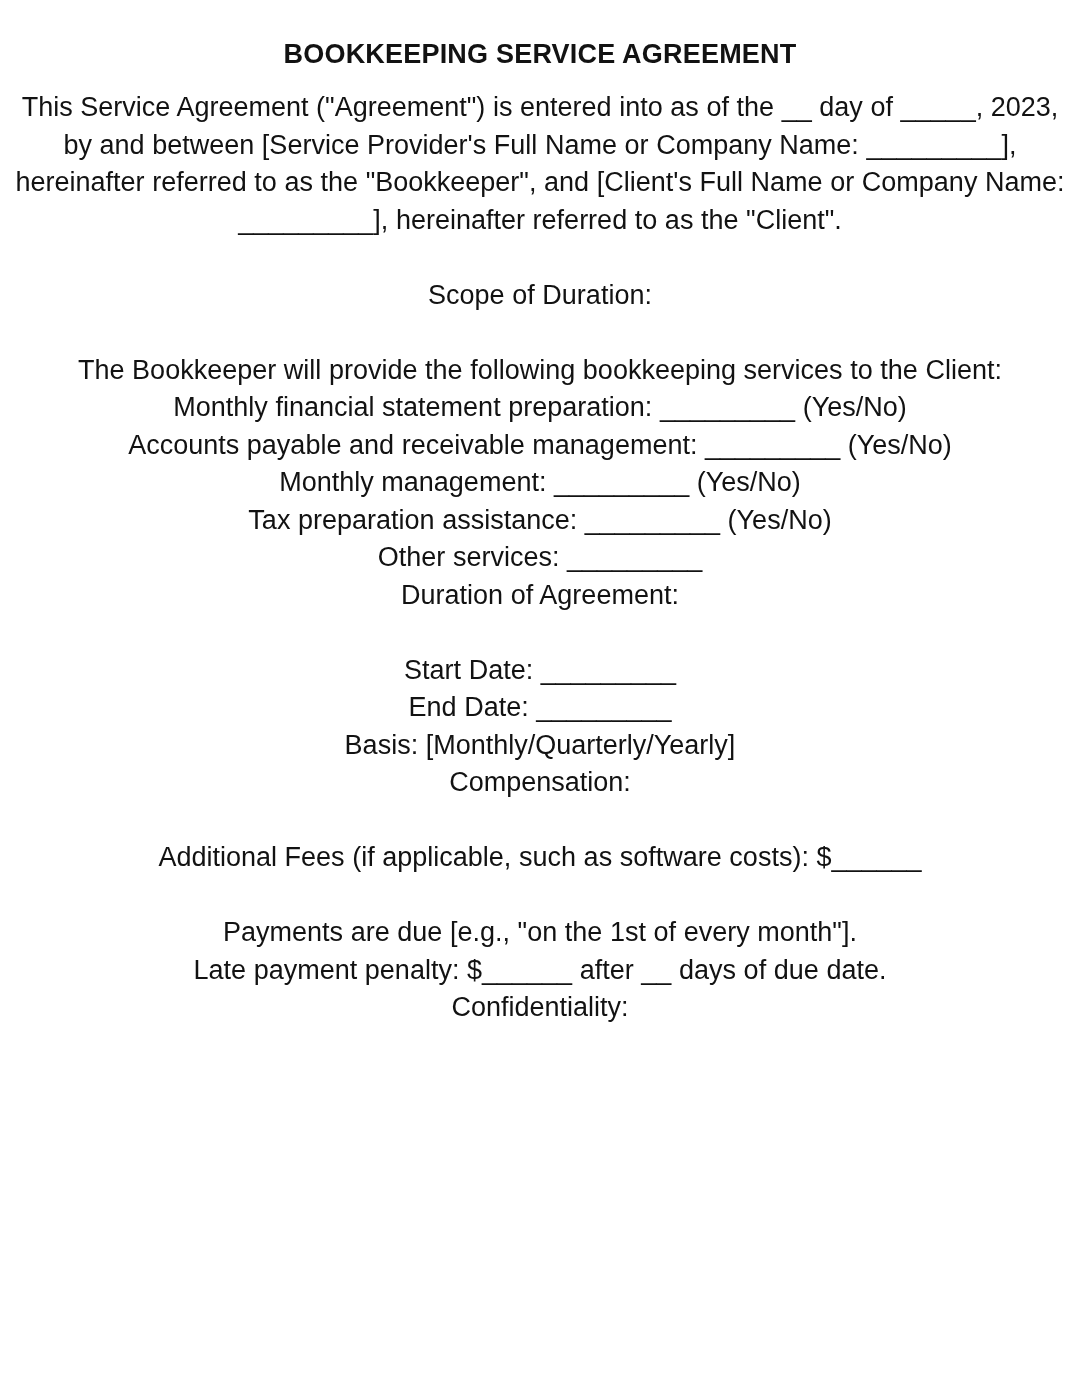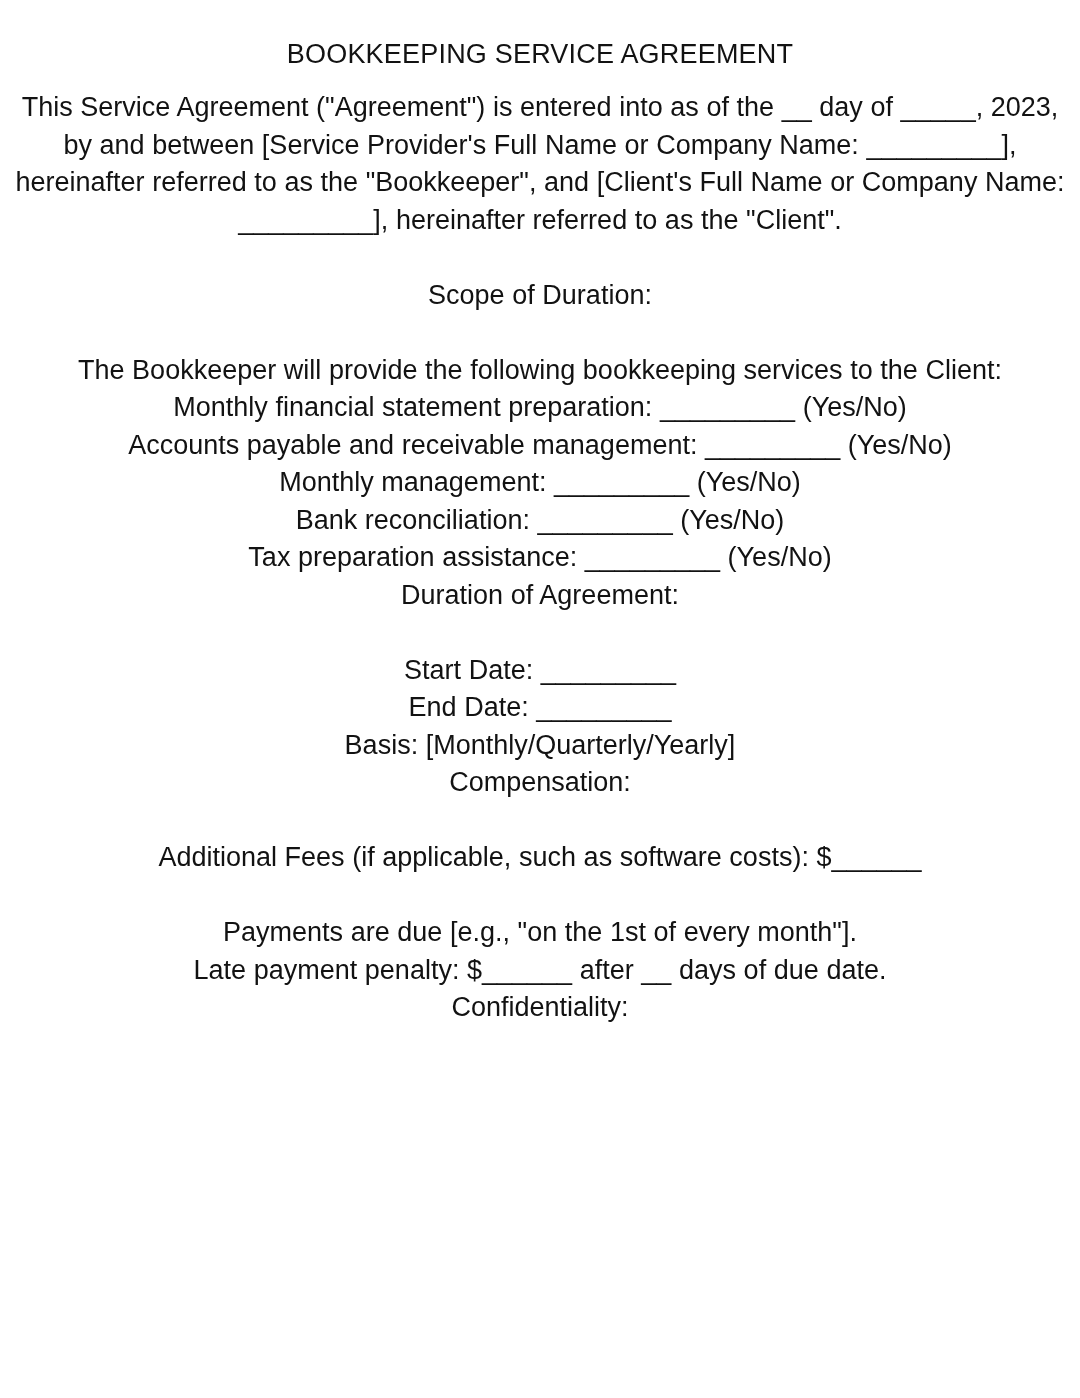--- a/index.html
+++ b/index.html
@@ -20,21 +20,21 @@
     height: 1398px;
     box-sizing: border-box;
     padding: 0;
     position: relative;
     background: #ffffff;
     overflow: hidden;
   }
   .doc-title {
     text-align: center;
     font-size: 27px;
-    font-weight: 400;
+    font-weight: 700;
     line-height: 37px;
     letter-spacing: 0.2px;
     margin: 0;
     padding-top: 36px;
   }
   .body-block {
     padding: 0 14px;
     margin-top: 0;
   }
   .para {
@@ -72,24 +72,24 @@
     <div class="spacer-line"></div>
 
     <p class="para">The Bookkeeper will provide the following bookkeeping services to the Client:</p>
 
     <p class="para">Monthly financial statement preparation: _________ (Yes/No)</p>
 
     <p class="para">Accounts payable and receivable management: _________ (Yes/No)</p>
 
     <p class="para">Monthly management: _________ (Yes/No)</p>
 
-    <p class="para">Bank reconciliation: _________ (Yes/No)</p>
 
     <p class="para">Tax preparation assistance: _________ (Yes/No)</p>
 
+    <p class="para">Other services: _________</p>
 
     <p class="para">Duration of Agreement:</p>
 
     <div class="spacer-line"></div>
 
     <p class="para">Start Date: _________</p>
 
     <p class="para">End Date: _________</p>
 
     <p class="para">Basis: [Monthly/Quarterly/Yearly]</p>

